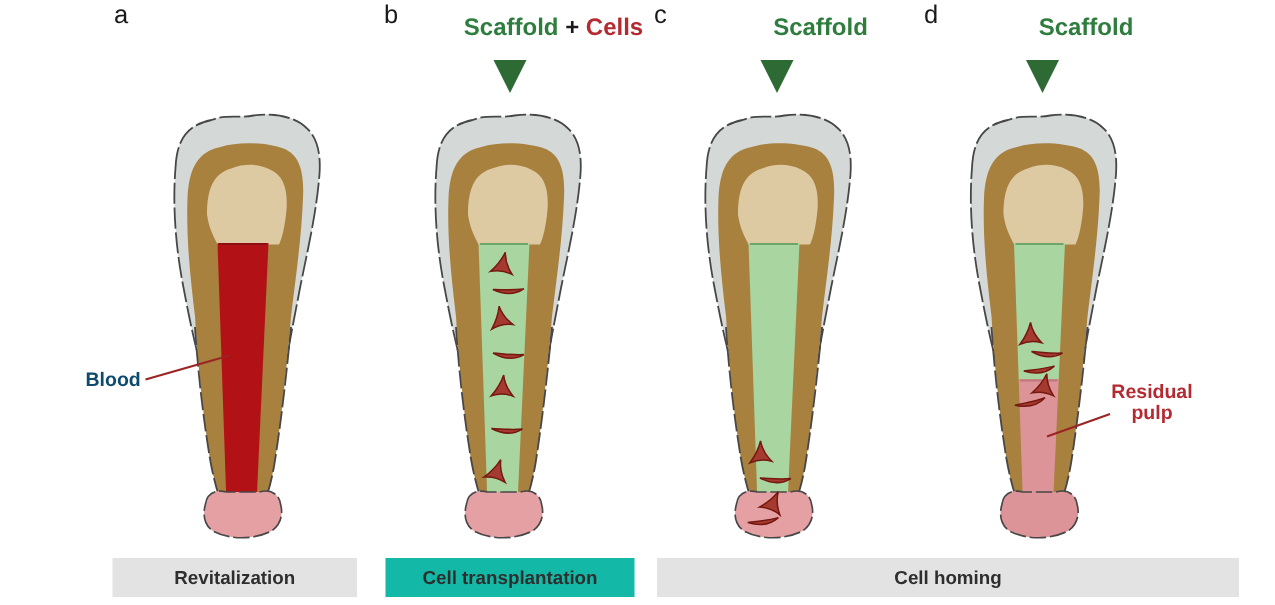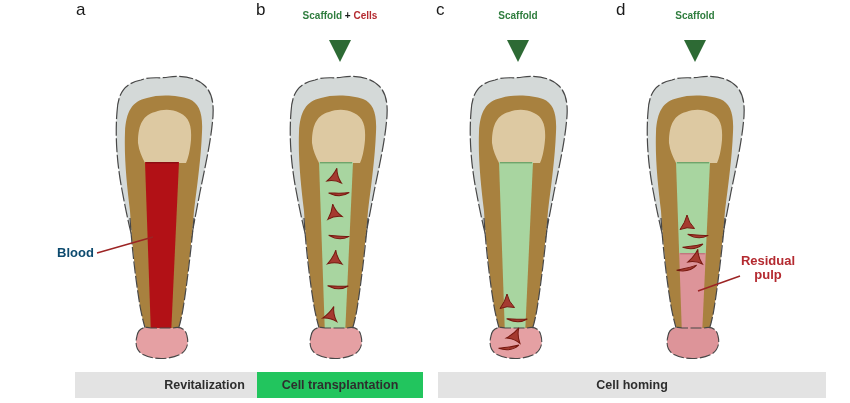--- a/index.html
+++ b/index.html
@@ -5,21 +5,21 @@
   html,body{margin:0;padding:0;background:#ffffff;}
   .figure{
     position:relative;width:850px;height:403px;background:#ffffff;
     font-family:"Liberation Sans",sans-serif;overflow:hidden;
   }
   .panel-letter{
     position:absolute;top:1px;font-size:17px;color:#1a1a1a;line-height:1;
   }
   .top-label{
     position:absolute;top:10px;transform:translateX(-50%);
-    font-size:10px;font-weight:bold;white-space:nowrap;line-height:1.1;
+    font-size:16px;font-weight:bold;white-space:nowrap;line-height:1.1;margin-left:29px;
   }
   .tri{
     position:absolute;top:40px;width:0;height:0;transform:translateX(-50%);
     border-left:11px solid transparent;border-right:11px solid transparent;
     border-top:22px solid #2d6a34;
   }
   .tooth{position:absolute;top:70px;width:130px;height:300px;}
   .box{
     position:absolute;top:372px;height:26px;background:#e3e3e3;
     display:flex;align-items:center;justify-content:center;
@@ -104,17 +104,17 @@
     </svg>
 
   <div class="ann" id="blood-label" style="color: #0c4a6e;">Blood</div>
   <div class="ann" id="residual-label" style="color: rgb(180, 42, 48); text-align: center;">Residual pulp</div>
 
   <svg id="overlay" width="850" height="403" viewBox="0 0 850 403">
       <line x1="97" y1="253" x2="153" y2="237" stroke="#9c2424" stroke-width="1.4"></line>
       <line x1="740" y1="276" x2="698" y2="291" stroke="#9c2424" stroke-width="1.4"></line>
     </svg>
 
-  <div class="box" id="box-0" style="left: 75px; width: 163px; background: rgb(227, 227, 227); color: rgb(46, 46, 46); padding-left: 48px;">Revitalization</div>
-  <div class="box" id="box-1" style="left: 257px; width: 166px; background: #22c55e; color: rgb(46, 46, 46);">Cell transplantation</div>
+  <div class="box" id="box-0" style="left: 75px; width: 163px; background: rgb(227, 227, 227); color: rgb(46, 46, 46);">Revitalization</div>
+  <div class="box" id="box-1" style="left: 257px; width: 166px; background: #14b8a6; color: rgb(46, 46, 46);">Cell transplantation</div>
   <div class="box" id="box-2" style="left: 438px; width: 388px; background: rgb(227, 227, 227); color: rgb(46, 46, 46);">Cell homing</div>
 
 </div>
 
 </body></html>

